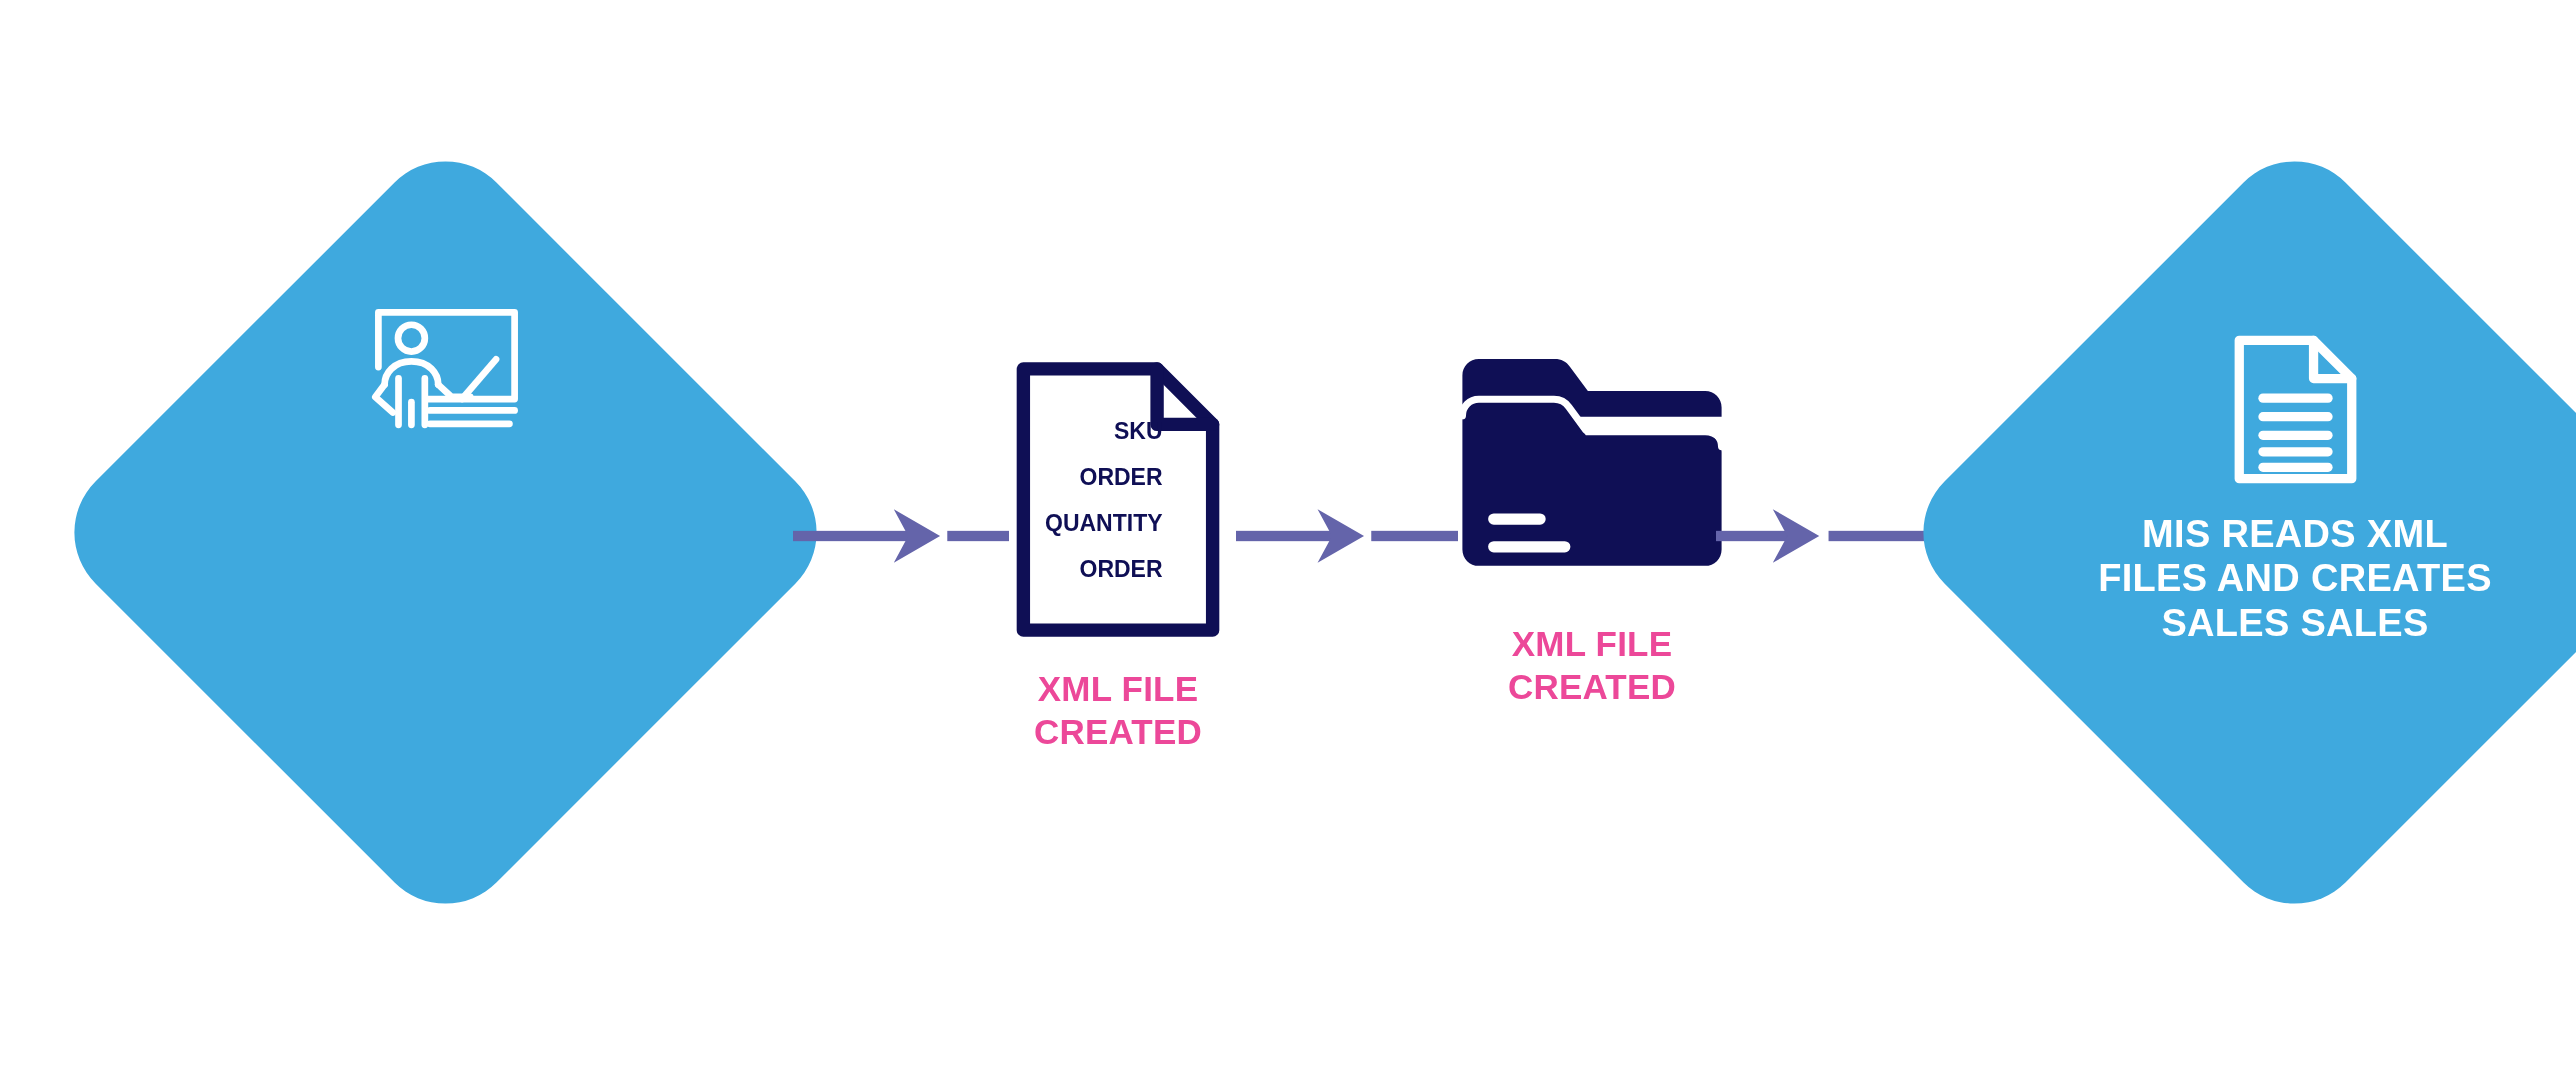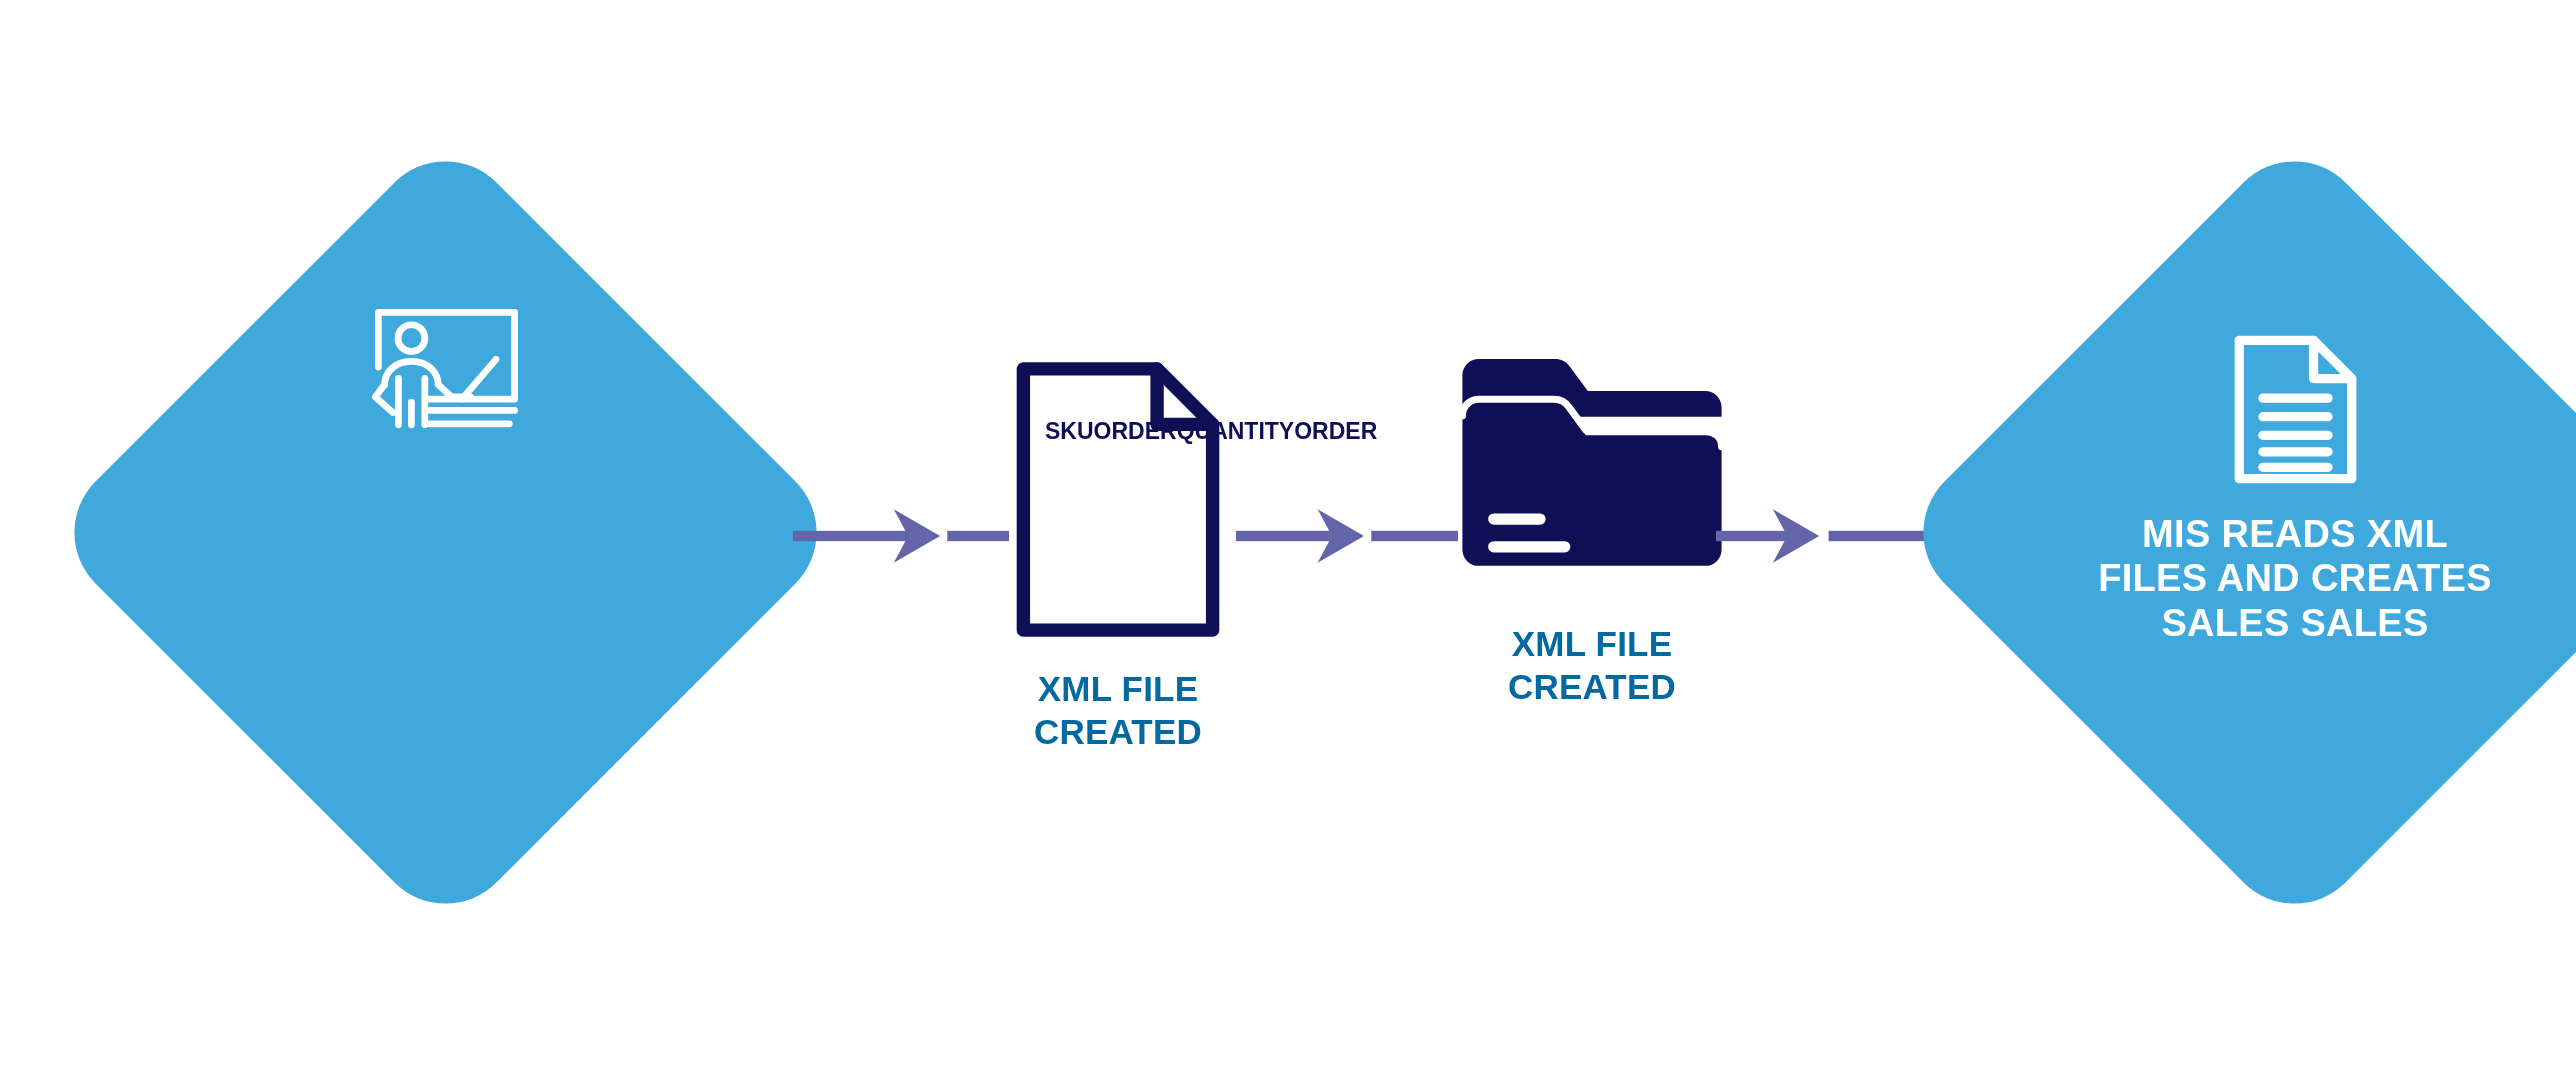--- a/index.html
+++ b/index.html
@@ -73,21 +73,21 @@
 
   
   .midnode {
     position: absolute;
     display: flex;
     flex-direction: column;
     align-items: center;
   }
   .midnode-caption {
     margin-top: 24px;
-    color: #0369a1;
+    color: #ec4899;
     font-weight: bold;
     font-size: 35px;
     line-height: 1.22;
     text-align: center;
     white-space: pre-line;
     letter-spacing: 0.2px;
   }
   #node-xml-file { left: 948px; top: 355px; width: 340px; }
   #node-xml-folder { left: 1422px; top: 355px; width: 340px; }
 
@@ -98,21 +98,22 @@
     position: relative;
     width: 216px;
     height: 289px;
   }
   .doc-fields {
     position: absolute;
     left: 35px;
     top: 65px;
     z-index: 2;
     display: flex;
-    flex-direction: row;
+    flex-direction: column;
+    align-items: flex-end;
   }
   .doc-field {
     color: #0F0F55;
     font-weight: bold;
     font-size: 23px;
     line-height: 1.0;
     margin-bottom: 23px;
     white-space: nowrap;
   }
   .doc-field:last-child { margin-bottom: 0; }

